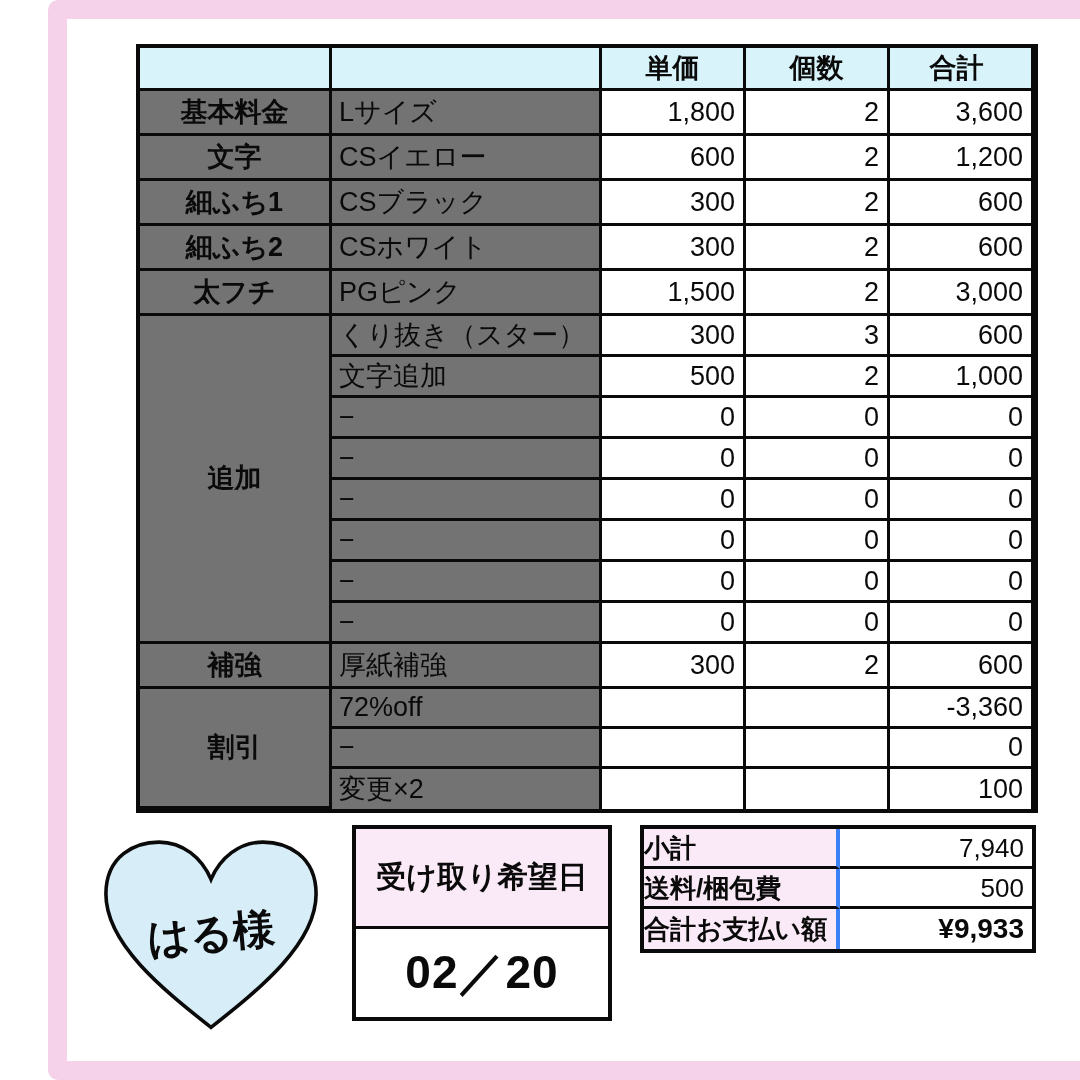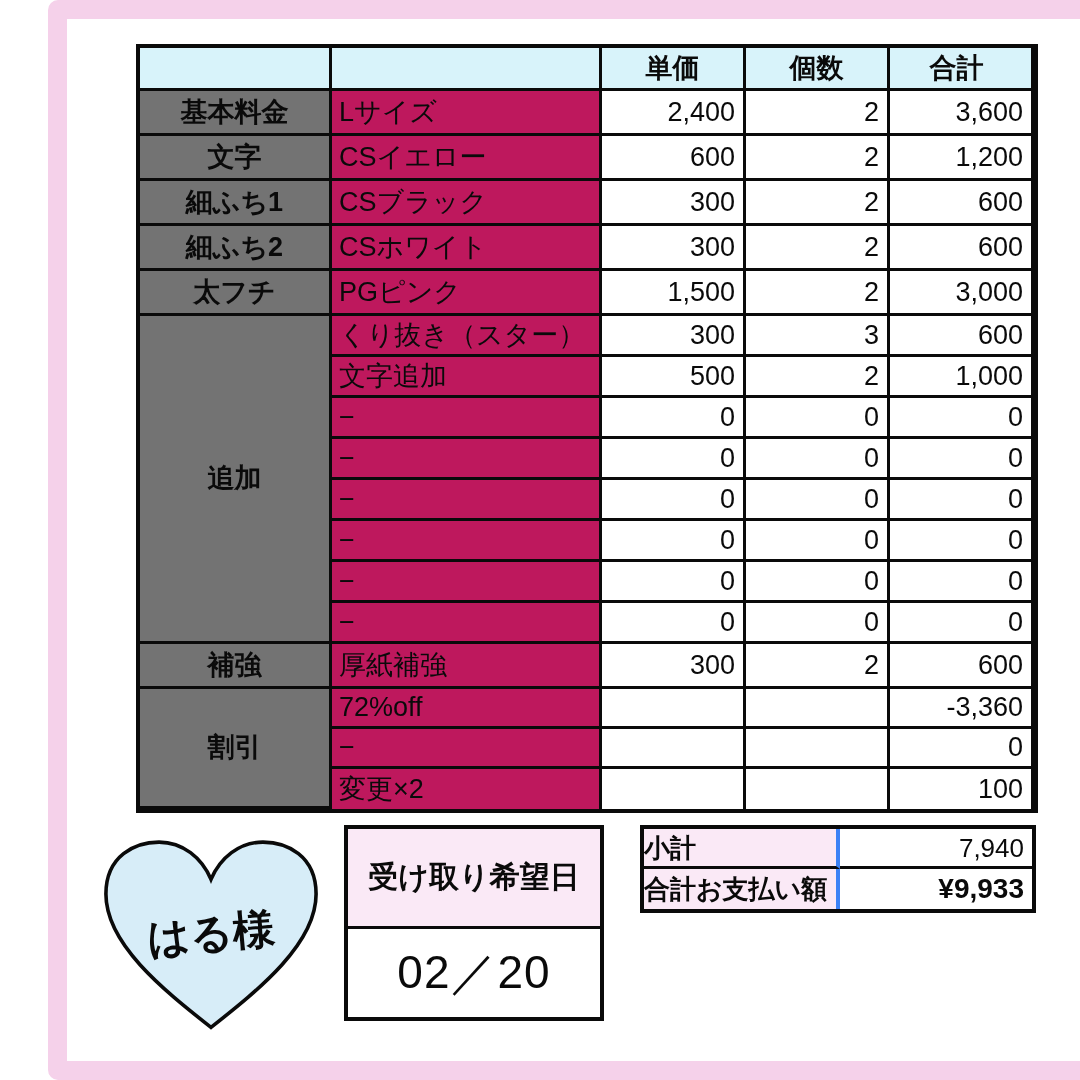--- a/index.html
+++ b/index.html
@@ -46,21 +46,21 @@
     background: #D8F3FA;
     font-weight: bold;
     text-align: center;
     height: 43px;
   }
   .c-label {
     background: #737373;
     font-weight: bold;
     text-align: center;
   }
-  .c-desc  { text-align: left;  padding-left: 7px;  background: #be185d; }
+  .c-desc  { text-align: left;  padding-left: 7px;  background: #737373; }
   .c-unit, .c-qty, .c-total { text-align: right; padding-right: 8px; background: #ffffff; }
   .c-total { border-right: none; }
   tr.r-std td      { height: 45px; }
   tr.r-add td      { height: 41px; }
   tr.r-discount td { height: 40px; }
   td.dotted-bottom { border-bottom: 3px dotted #0a0a0a; }
   tr.last-row td, td.label-last { border-bottom: none; }
 
   
   .heart-box { position: absolute; left: 50px; top: 834px; width: 226px; height: 206px; }
@@ -71,36 +71,36 @@
     width: 100%;
     text-align: center;
     font-size: 42px;
     font-weight: bold;
     transform: rotate(-5deg);
   }
 
   
   .pickup-box {
     position: absolute;
-    left: 296px; top: 825px;
+    left: 304px; top: 825px;
     width: 260px; height: 196px;
     border: 4px solid #0a0a0a;
     background: #ffffff;
   }
   .pickup-title {
     height: 100px;
     background: #FAE9F6;
     border-bottom: 3px solid #0a0a0a;
     display: flex; align-items: center; justify-content: center;
     font-size: 30px; font-weight: bold;
   }
   .pickup-date {
     height: 88px;
     display: flex; align-items: center; justify-content: center;
-    font-size: 46px; font-weight: normal;
+    font-size: 46px; font-weight: bold;
     letter-spacing: 1px;
   }
 
   
   .summary-wrap { position: absolute; left: 592px; top: 825px; }
   table.summary {
     border-collapse: separate;
     border-spacing: 0;
     table-layout: fixed;
     width: 396px;
@@ -148,21 +148,21 @@
           <th class="hdr"></th>
           <th class="hdr">単価</th>
           <th class="hdr">個数</th>
           <th class="hdr c-total">合計</th>
         </tr>
       </thead>
       <tbody id="main-tbody">
           <tr class="r-std">
             <td class="c-label" rowspan="1">基本料金</td>
             <td class="c-desc">Lサイズ</td>
-            <td class="c-unit">2,400</td>
+            <td class="c-unit">1,800</td>
             <td class="c-qty">2</td>
             <td class="c-total">3,600</td>
           </tr>
           <tr class="r-std">
             <td class="c-label" rowspan="1">文字</td>
             <td class="c-desc">CSイエロー</td>
             <td class="c-unit">600</td>
             <td class="c-qty">2</td>
             <td class="c-total">1,200</td>
           </tr>
@@ -282,20 +282,24 @@
     <table class="summary">
       <colgroup>
           <col style="width:196px">
           <col style="width:192px">
         </colgroup>
       <tbody id="summary-tbody">
           <tr>
             <td class="s-label">小計</td>
             <td class="s-value">7,940</td>
           </tr>
+          <tr>
+            <td class="s-label">送料/梱包費</td>
+            <td class="s-value">500</td>
+          </tr>
           <tr class="s-last">
             <td class="s-label">合計お支払い額</td>
             <td class="s-value">¥9,933</td>
           </tr>
         </tbody>
     </table>
   </div>
 
 </div>
 

